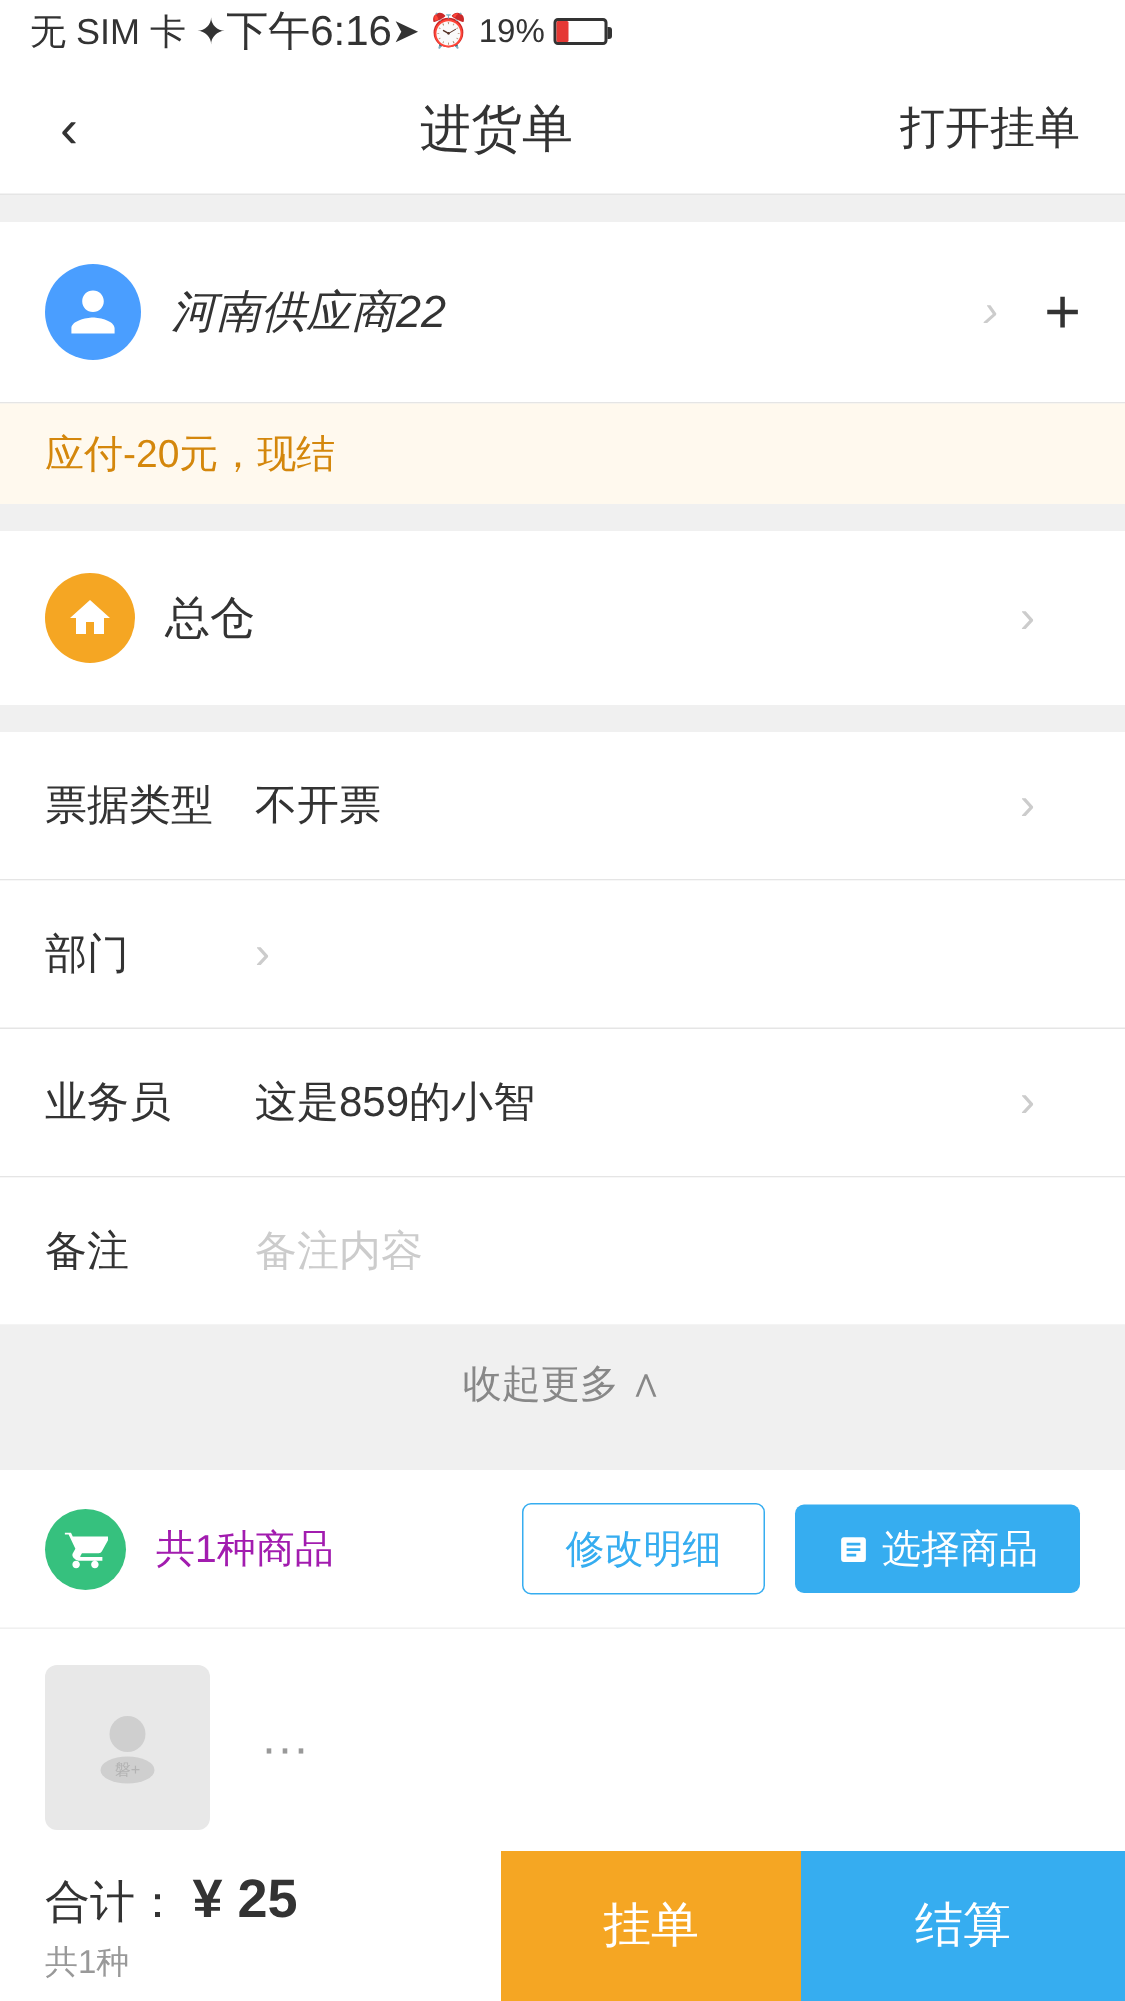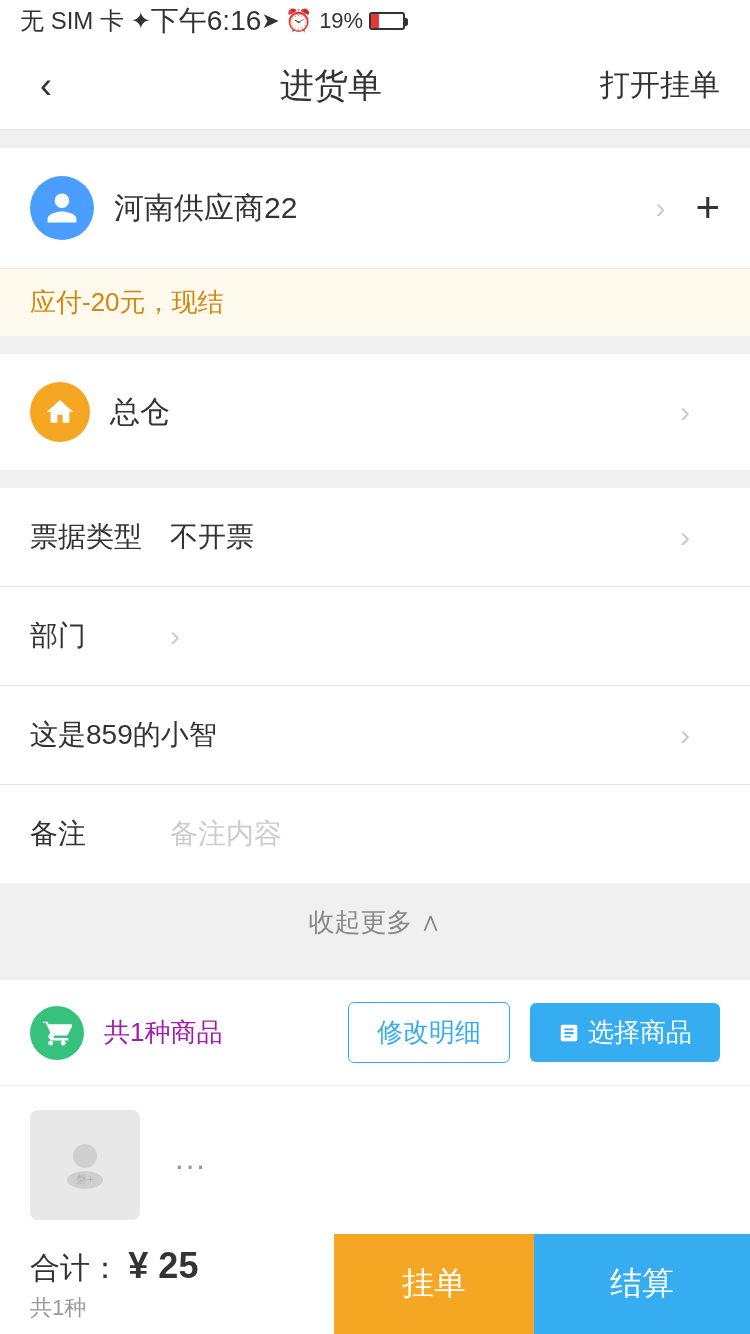--- a/index.html
+++ b/index.html
@@ -67,20 +67,21 @@
       margin-bottom: 0;
     }
 
     
     .supplier-row {
       display: flex;
       align-items: center;
       padding: 28px 30px;
       background: #fff;
       border-bottom: 1px solid #e5e5e5;
+      font-style: italic;
     }
     .supplier-avatar {
       width: 64px;
       height: 64px;
       border-radius: 50%;
       background: #4a9eff;
       display: flex;
       align-items: center;
       justify-content: center;
       margin-right: 20px;
@@ -363,20 +364,21 @@
   <span class="form-value">不开票</span>
   <span class="chevron-icon">›</span>
 </div>
 
 <div class="form-row">
   <span class="form-label">部门</span>
   <span class="chevron-icon">›</span>
 </div>
 
 <div class="form-row">
+  <span class="form-label">业务员</span>
   <span class="form-value">这是859的小智</span>
   <span class="chevron-icon">›</span>
 </div>
 
 <div class="form-row" style="border-bottom:none;">
   <span class="form-label">备注</span>
   <span class="form-placeholder">备注内容</span>
 </div>
 
 <div class="collapse-btn">收起更多 ∧</div>

